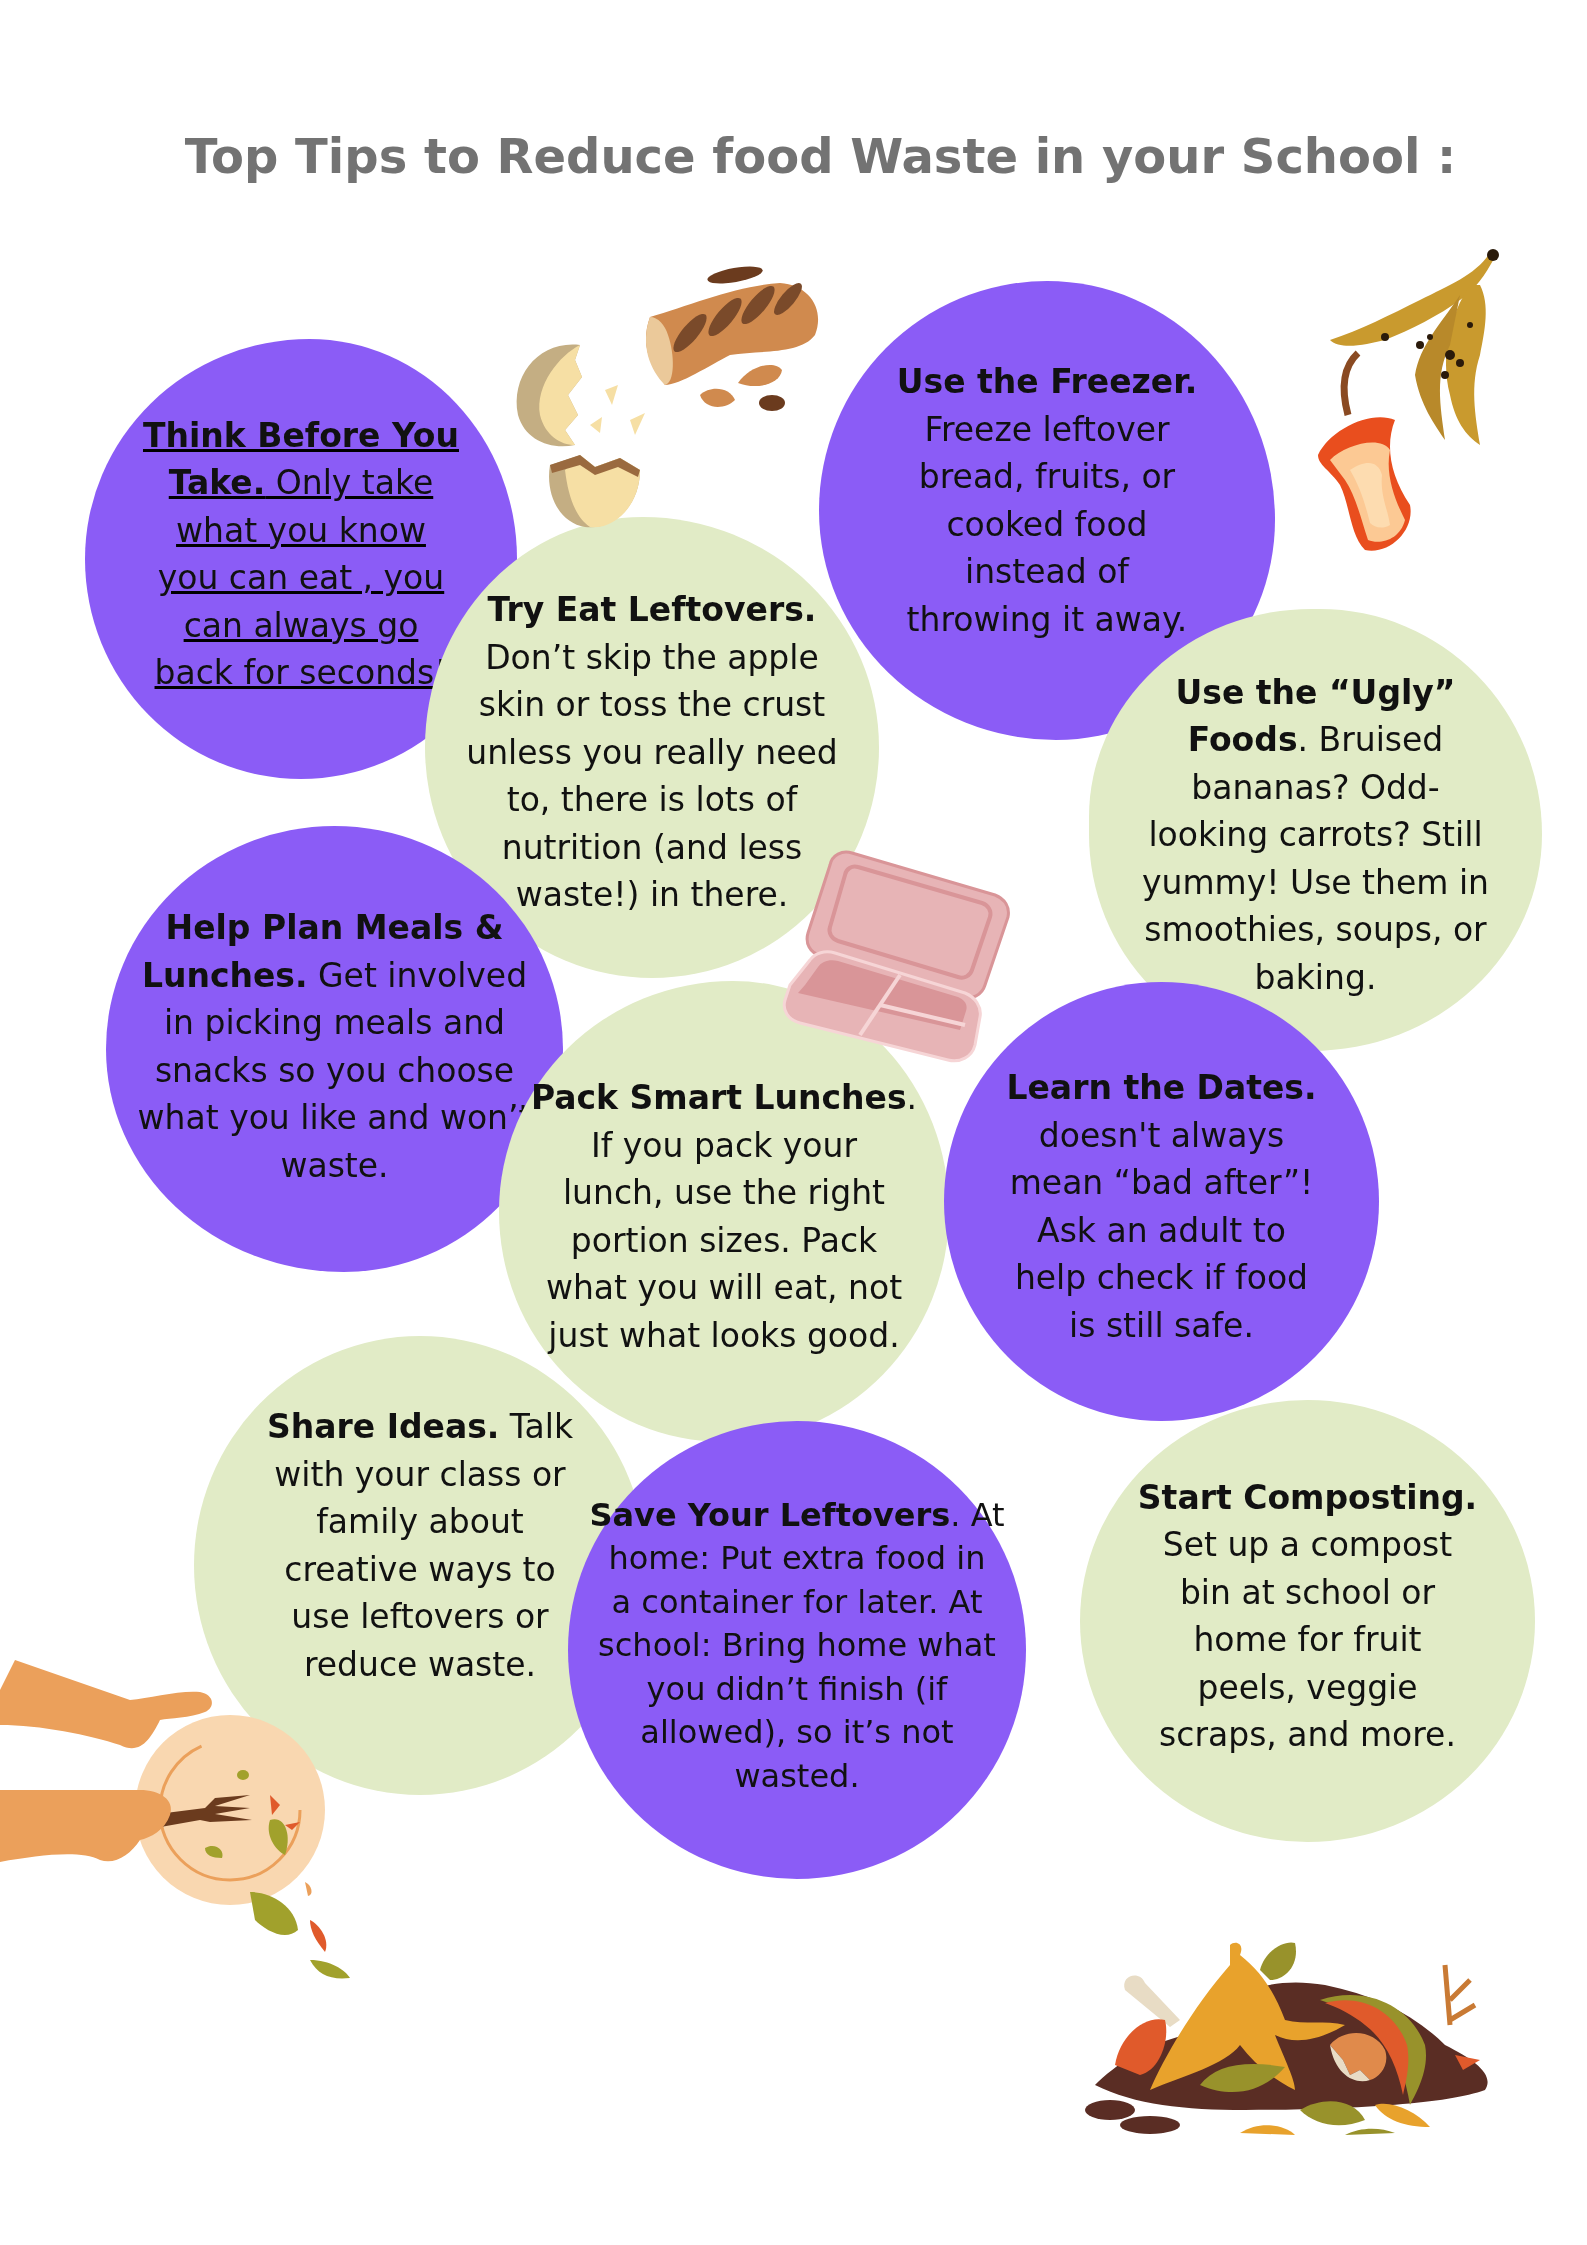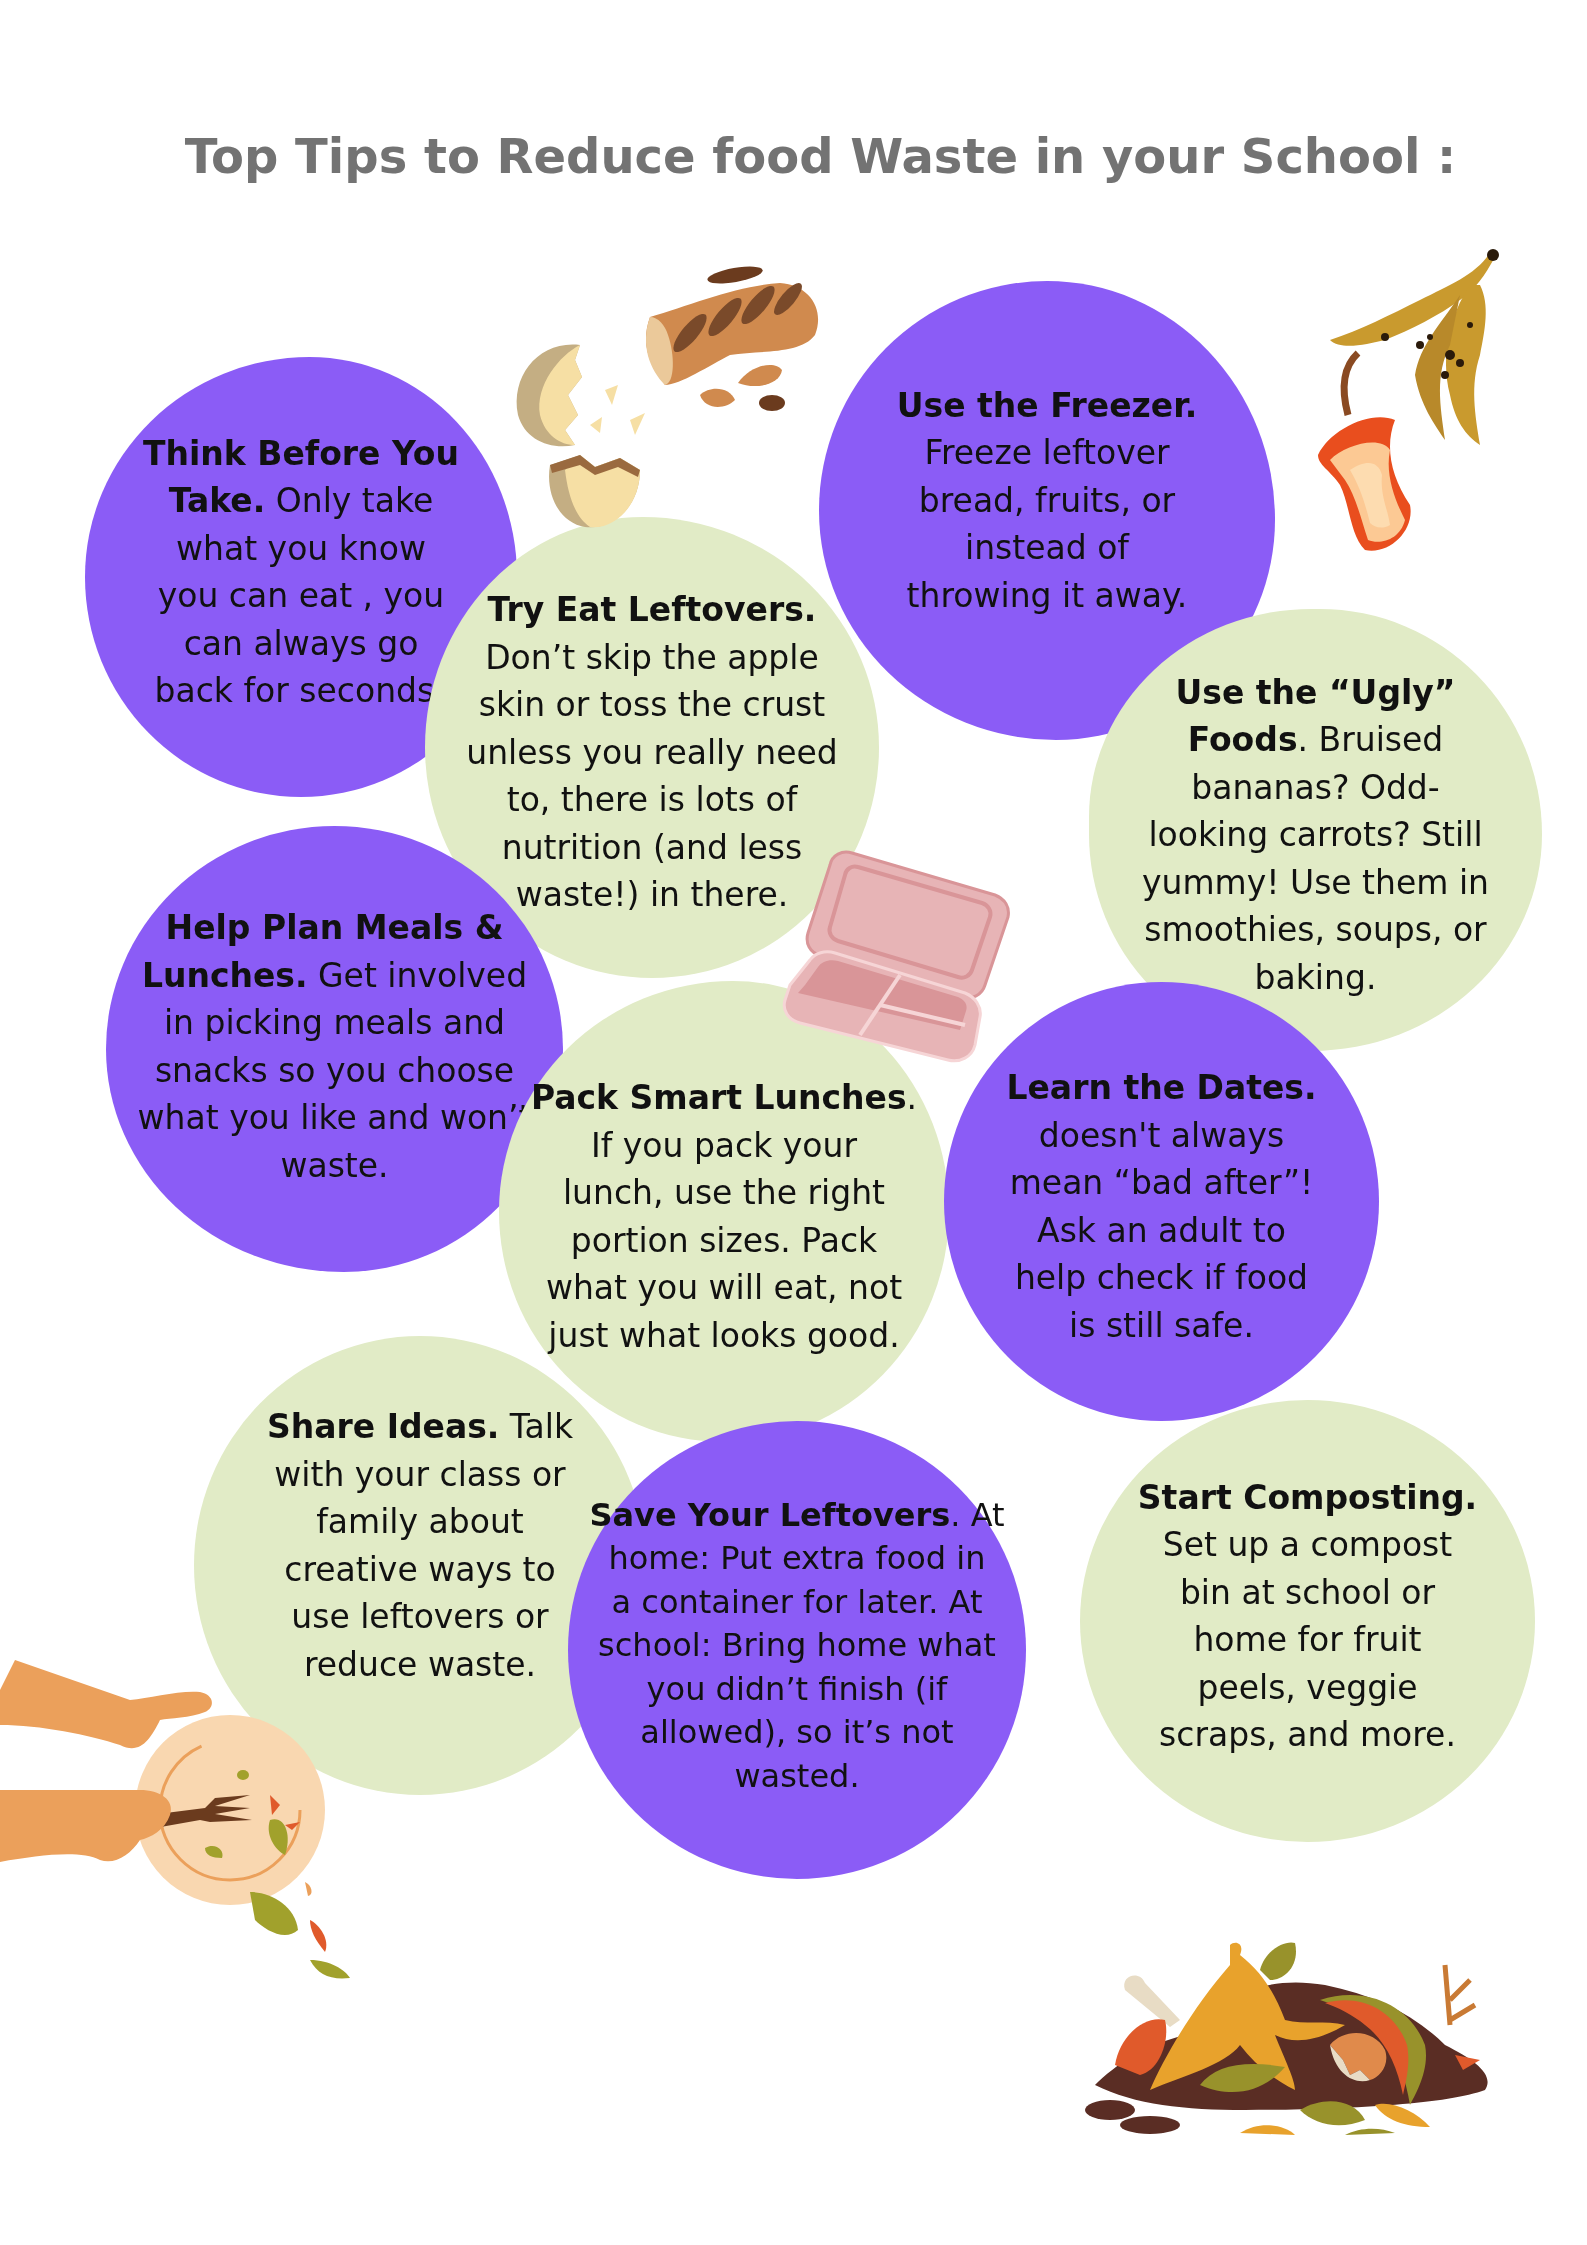--- a/index.html
+++ b/index.html
@@ -14,36 +14,37 @@
   .bubble .txt { text-align:center; color:#111; font-family:"DejaVu Sans", sans-serif;
                  font-size:33px; line-height:47.5px; }
   .bubble .txt b { font-weight:bold; }
   .illus { position:absolute; }
 </style>
 </head>
 <body>
 
 <h1 class="title">Top Tips to Reduce food Waste in your School :</h1>
 
-<div class="bubble blue" style="left:85px; top:357px; width:432px; height:440px; border-radius:52% 48% 50% 50% / 50% 50% 50% 50%;">
+<div class="bubble blue" style="left:85px; top:339px; width:432px; height:440px; border-radius:52% 48% 50% 50% / 50% 50% 50% 50%;text-decoration:underline;">
   <div class="txt" style="margin-top:-10px;">
       <div><b>Think Before You</b></div>
       <div><b>Take.</b> Only take</div>
       <div>what you know</div>
       <div>you can eat , you</div>
       <div>can always go</div>
       <div>back for seconds!</div>
     </div>
 </div>
 
 <div class="bubble blue" style="left:819px; top:281px; width:456px; height:459px; border-radius:50% 50% 48% 52% / 50% 52% 48% 50%;">
   <div class="txt" style="margin-top:-20px;">
       <div><b>Use the Freezer.</b></div>
       <div>Freeze leftover</div>
       <div>bread, fruits, or</div>
+      <div>cooked food</div>
       <div>instead of</div>
       <div>throwing it away.</div>
     </div>
 </div>
 
 <div class="bubble green" style="left:425px; top:517px; width:454px; height:461px; border-radius:48% 52% 50% 50% / 50% 50% 50% 50%;">
   <div class="txt" style="margin-top:10px;">
       <div><b>Try Eat Leftovers.</b></div>
       <div>Don’t skip the apple</div>
       <div>skin or toss the crust</div>

